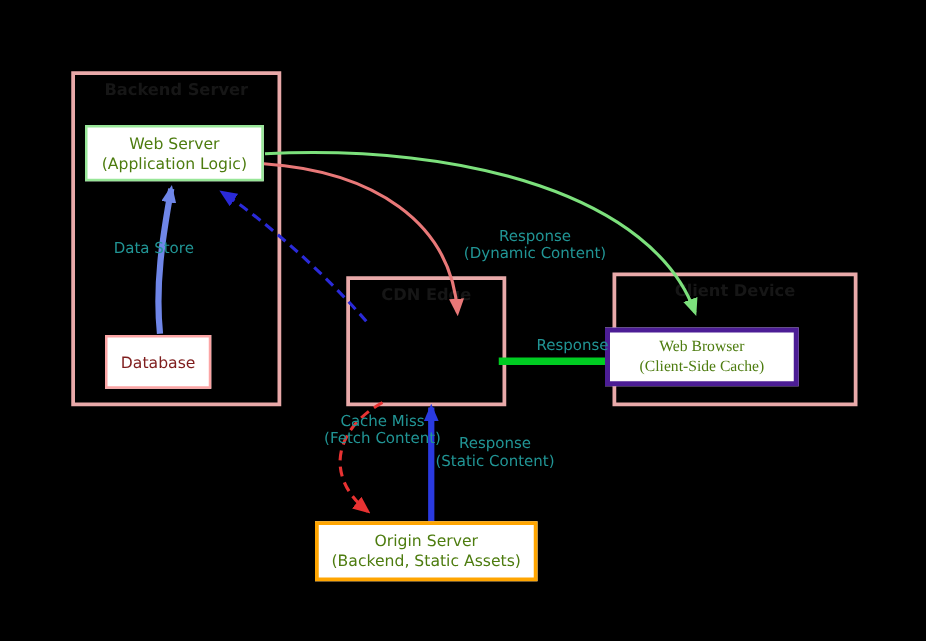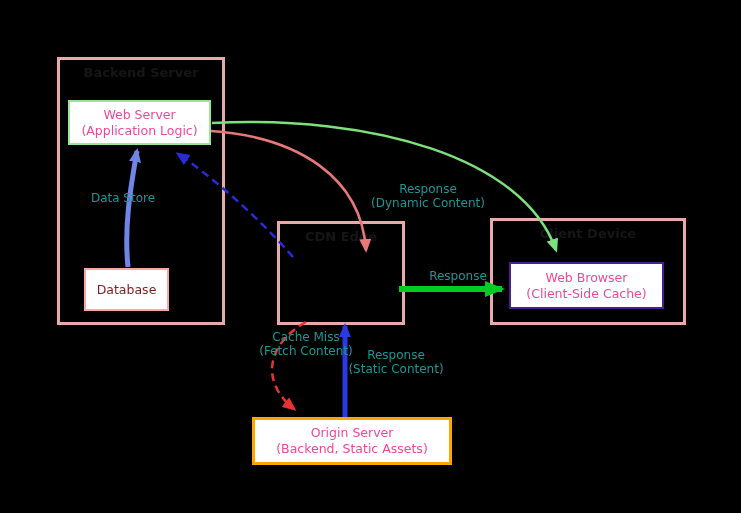--- a/index.html
+++ b/index.html
@@ -10,28 +10,28 @@
   }
   .cluster { position:absolute; border:3px solid #e9a9a9; z-index:1; }
   .cluster-title {
     position:absolute; top:5px; left:0; right:0; text-align:center;
     color:#161616; font-weight:bold; font-size:13px; white-space:nowrap;
   }
   #edges { position:absolute; left:0; top:0; width:741px; height:513px; z-index:2; }
   .node {
     position:absolute; background:#ffffff; z-index:3;
     display:flex; flex-direction:column; align-items:center; justify-content:center;
-    text-align:center; font-size:12.5px; line-height:1.25; color:#ec4899;
+    text-align:center; font-size:12.5px; line-height:1.25; color:#4d7c0f;
   }
   .node span { display:block; white-space:nowrap; }
   #node-web-server   { left:68px;  top:100px; width:143px; height:45px; border:2px solid #98e698; }
   #node-database     { left:84px;  top:268px; width:85px;  height:43px; border:2px solid #fca5a5; color:#7f1d1d; }
   #node-cdn-server   { left:287px; top:261px; width:111px; height:59px; border:3px solid #b7cbe8; }
-  #node-web-browser  { left:509px; top:262px; width:155px; height:47px; border:2px solid #4c1d95; }
-  #node-origin-server{ left:252px; top:417px; width:200px; height:48px; border:3px solid #ffa500; }
+  #node-web-browser  { left:484px; top:262px; width:155px; height:47px; border:4px solid #4c1d95;font-family:Liberation Serif, serif; }
+  #node-origin-server{ left:252px; top:417px; width:178px; height:48px; border:3px solid #ffa500; }
   .elabel {
     position:absolute; transform:translate(-50%,-50%); z-index:4;
     color:#219595; font-size:12px; line-height:13.5px; text-align:center; white-space:nowrap;
   }
   .elabel span { display:block; }
   #lbl-data-store        { left:123px; top:199px; }
   #lbl-request-dynamic   { left:300px; top:198px; }
   #lbl-response-dyn-cont { left:428px; top:196px; }
   #lbl-response-dynamic  { left:566px; top:199px; }
   #lbl-response-hit      { left:458px; top:277px; }

